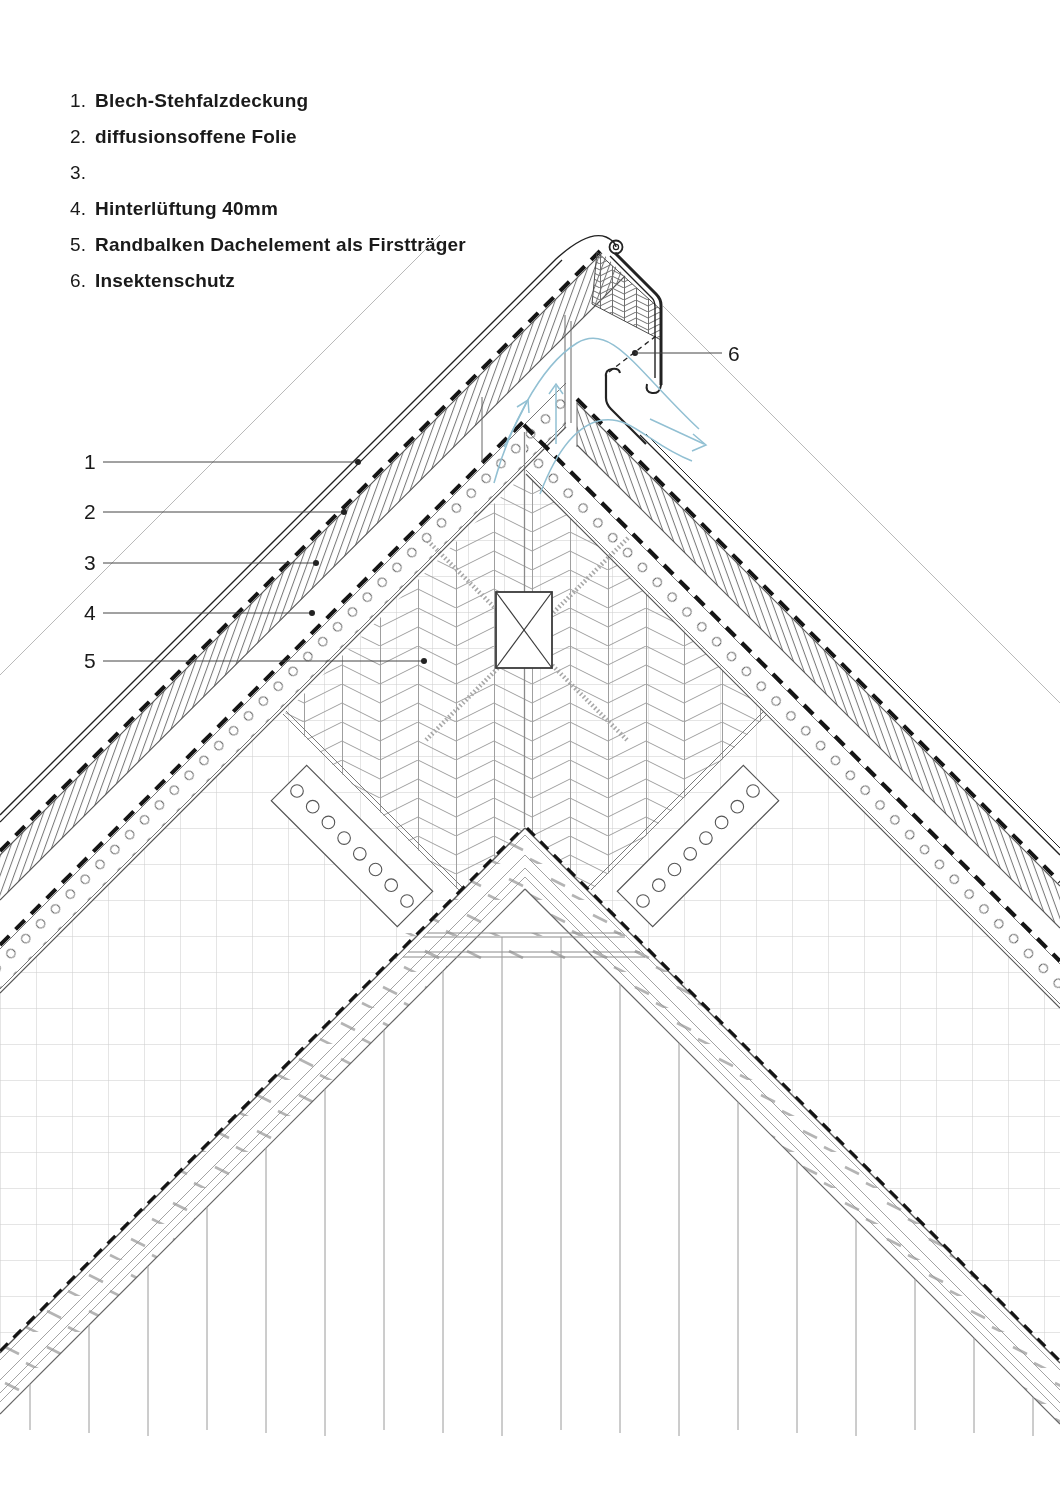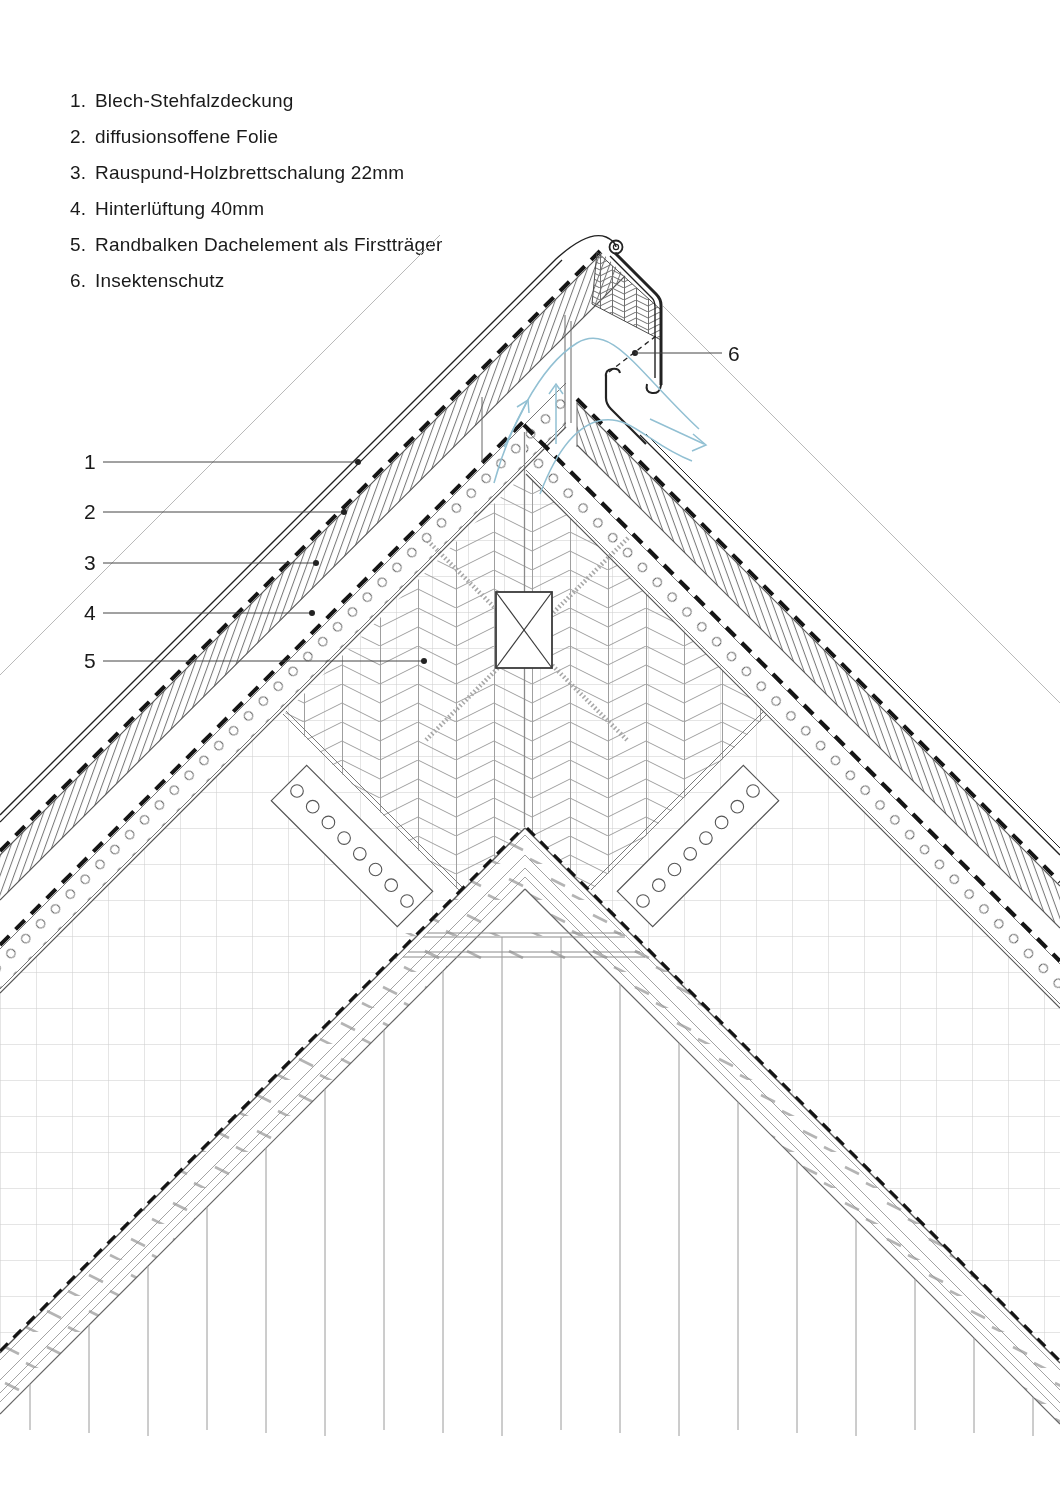--- a/index.html
+++ b/index.html
@@ -1,41 +1,40 @@
 <!DOCTYPE html>
 <html><head>
 <meta charset="utf-8">
 <style>
   html,body{margin:0;padding:0;background:#ffffff;}
   #page{position:relative;width:1060px;height:1500px;background:#ffffff;overflow:hidden;
         font-family:"Liberation Sans", sans-serif;color:#1a1a1a;}
   .legend{position:absolute;left:70px;top:90px;}
   .legend-item{display:flex;height:36px;align-items:flex-start;font-size:19px;letter-spacing:.2px;}
   .legend-item .num{width:25px;flex:0 0 25px;}
-  .legend-item .lab{white-space:nowrap;}
+  .legend-item .lab{white-space:nowrap;font-weight:bold;}
   svg{position:absolute;left:0;top:0;}
   svg text{font-family:"Liberation Sans", sans-serif;font-size:21px;fill:#1a1a1a;}
 </style>
 </head>
 <body>
 
 <div id="page">
 
   <div class="legend">
     <div class="legend-item">
       <span class="num">1.</span>
       <span class="lab">Blech-Stehfalzdeckung</span>
     </div>
     <div class="legend-item">
       <span class="num">2.</span>
       <span class="lab">diffusionsoffene Folie</span>
     </div>
     <div class="legend-item">
       <span class="num">3.</span>
-      <span class="lab">Rauspund-Holzbrettschalung 22mm</span>
     </div>
     <div class="legend-item">
       <span class="num">4.</span>
       <span class="lab">Hinterlüftung 40mm</span>
     </div>
     <div class="legend-item">
       <span class="num">5.</span>
       <span class="lab">Randbalken Dachelement als Firstträger</span>
     </div>
     <div class="legend-item">

